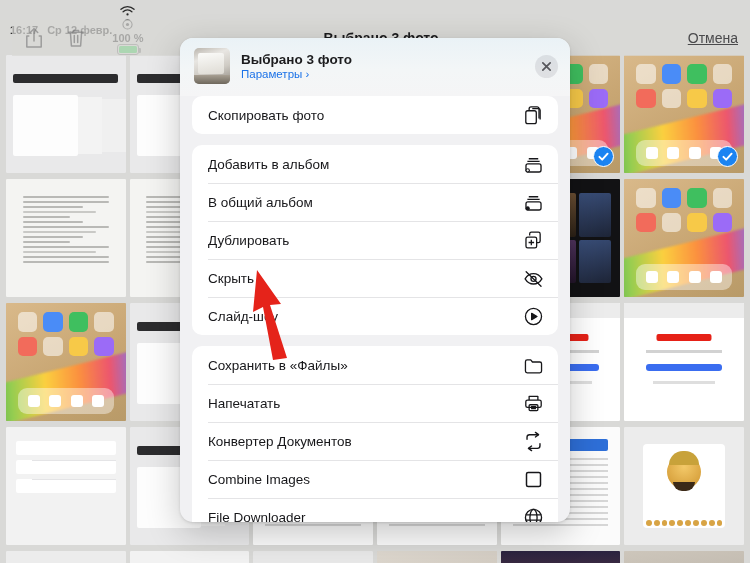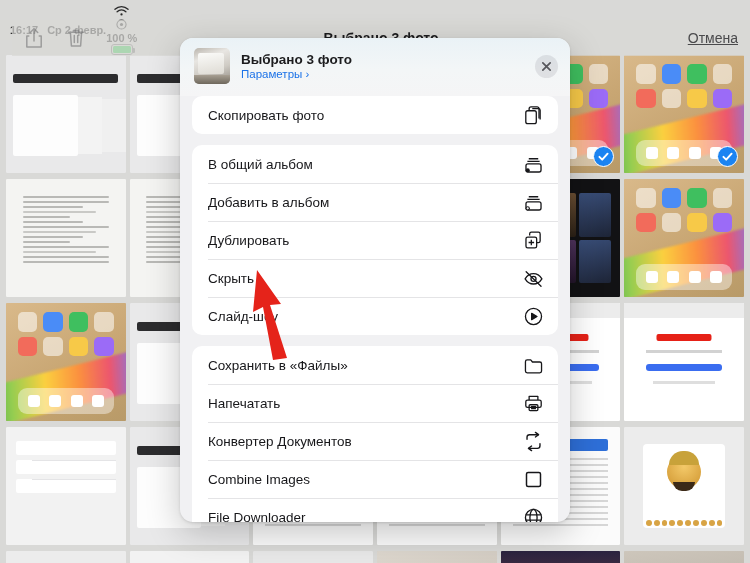--- a/index.html
+++ b/index.html
@@ -522,21 +522,21 @@
         </div>
         <div class="ph">
           <div class="inner sh-room"></div>
         </div>
       </div>
   </div>
 
   <div class="statusbar">
     <div class="sb-left">
       <span>16:17</span>
-      <span>Ср 2 февр.</span>
+      <span>Ср 12 февр.</span>
     </div>
     <div class="sb-right">
       <span>
         <svg width="15" height="12" viewBox="0 0 16 12" fill="none" stroke="#2a2a2a" stroke-width="1.4" stroke-linecap="round">
           <path d="M1 4.2C3 2.3 5.4 1.3 8 1.3s5 1 7 2.9"></path>
           <path d="M3.3 6.8C4.7 5.5 6.3 4.8 8 4.8s3.3.7 4.7 2"></path>
           <circle cx="8" cy="9.6" r="1.2" fill="#2a2a2a" stroke="none"></circle>
         </svg>
       </span>
       <span>
@@ -595,39 +595,39 @@
               <svg viewBox="0 0 24 24" fill="none" stroke="currentColor" stroke-width="1.5" stroke-linejoin="round">
                 <rect x="3.2" y="6.6" width="12" height="14.6" rx="2.2"></rect>
                 <path d="M7 6.6V4.3a2.2 2.2 0 0 1 2.2-2.2h6.9a2.2 2.2 0 0 1 2.2 2.2v11"></path>
                 <path d="M10.6 4.1h7a2 2 0 0 1 2 2v10.4"></path>
               </svg>
             </span>
           </div>
         </div>
         <div class="group">
           <div class="row">
-            <span class="row-label">В общий альбом</span>
-            <span class="row-icon">
-              <svg viewBox="0 0 24 24" fill="none" stroke="currentColor" stroke-width="1.5" stroke-linejoin="round">
-                <path d="M6.6 5.4h10.8"></path>
-                <path d="M5 8.4h14"></path>
-                <rect x="3.4" y="11.2" width="17.2" height="9.4" rx="2.2"></rect>
-                <circle cx="5.4" cy="18.6" r="2.3" fill="currentColor" stroke="none"></circle>
-              </svg>
-            </span>
-          </div>
-          <div class="row">
             <span class="row-label">Добавить в альбом</span>
             <span class="row-icon">
               <svg viewBox="0 0 24 24" fill="none" stroke="currentColor" stroke-width="1.5" stroke-linejoin="round">
                 <path d="M6.6 5.4h10.8"></path>
                 <path d="M5 8.4h14"></path>
                 <rect x="3.4" y="11.2" width="17.2" height="9.4" rx="2.2"></rect>
                 <circle cx="5.4" cy="18.6" r="2.4" fill="currentColor" stroke="none"></circle>
                 <path d="M5.4 17.3v2.6M4.1 18.6h2.6" stroke="#fff" stroke-width="1.1"></path>
+              </svg>
+            </span>
+          </div>
+          <div class="row">
+            <span class="row-label">В общий альбом</span>
+            <span class="row-icon">
+              <svg viewBox="0 0 24 24" fill="none" stroke="currentColor" stroke-width="1.5" stroke-linejoin="round">
+                <path d="M6.6 5.4h10.8"></path>
+                <path d="M5 8.4h14"></path>
+                <rect x="3.4" y="11.2" width="17.2" height="9.4" rx="2.2"></rect>
+                <circle cx="5.4" cy="18.6" r="2.3" fill="currentColor" stroke="none"></circle>
               </svg>
             </span>
           </div>
           <div class="row">
             <span class="row-label">Дублировать</span>
             <span class="row-icon">
               <svg viewBox="0 0 24 24" fill="none" stroke="currentColor" stroke-width="1.5" stroke-linejoin="round">
                 <path d="M7.6 6.3V4.5a2 2 0 0 1 2-2h8a2 2 0 0 1 2 2v8a2 2 0 0 1-2 2h-1.6"></path>
                 <rect x="3.4" y="8.1" width="12.2" height="12.4" rx="2"></rect>
                 <path d="M9.5 11.2v6.3M6.4 14.3h6.3"></path>

